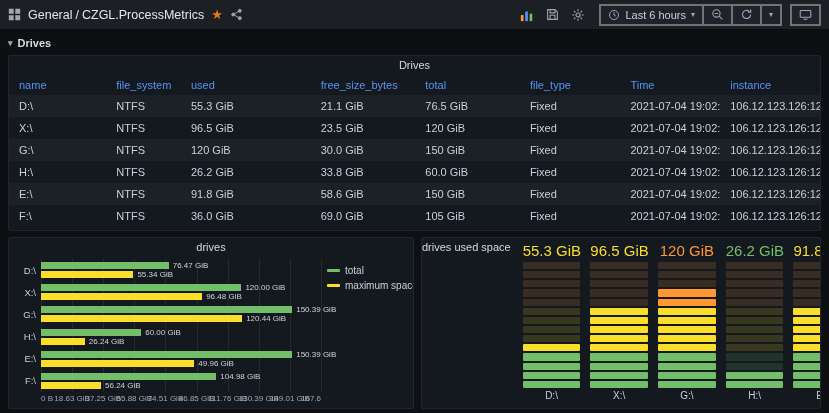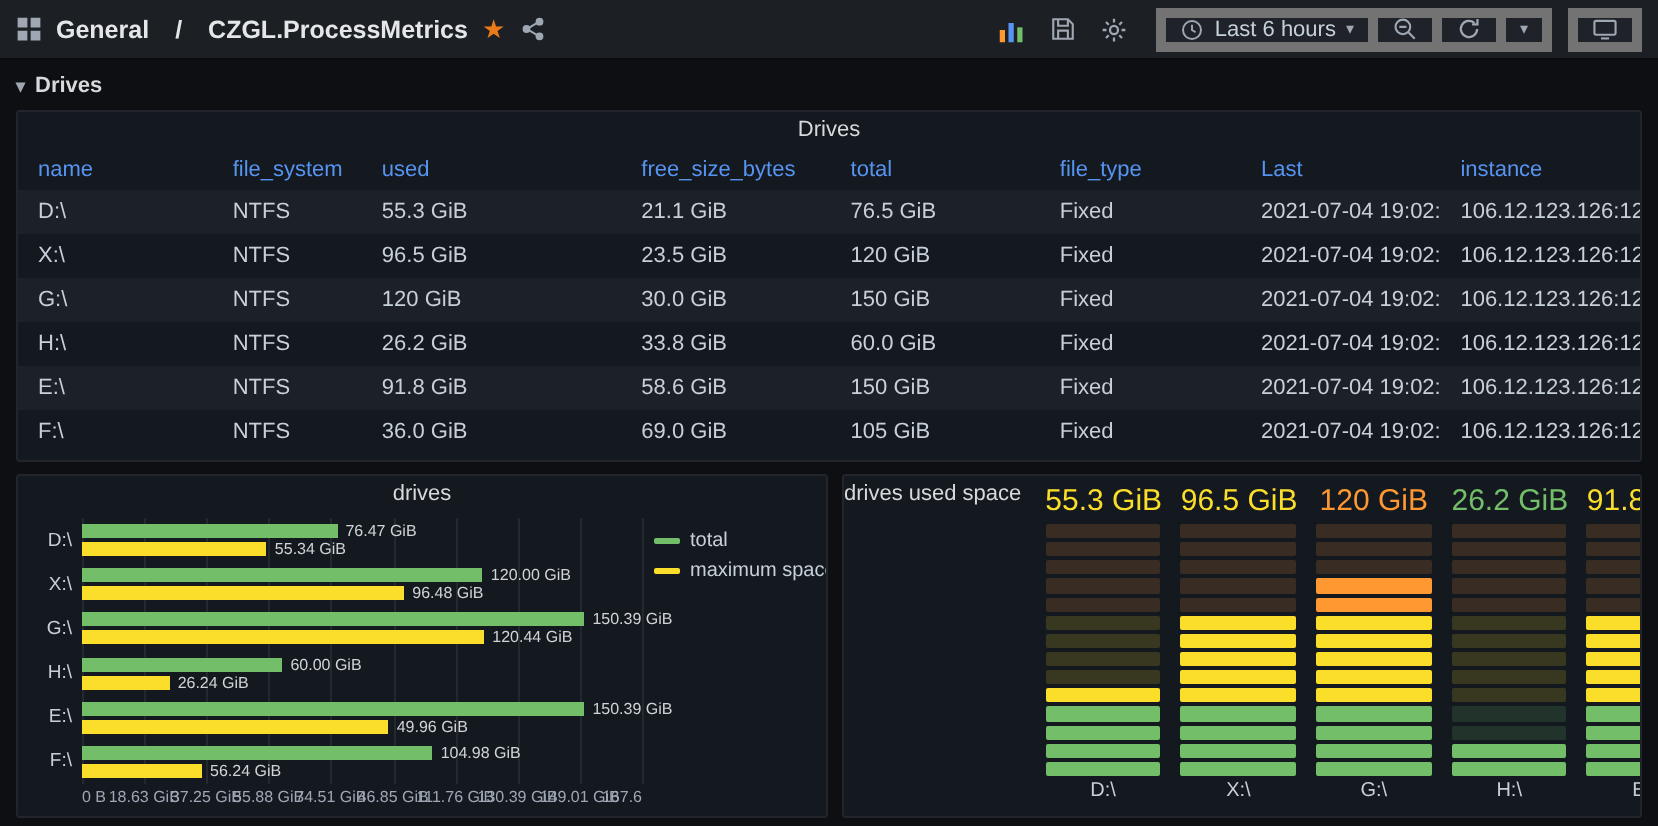--- a/index.html
+++ b/index.html
@@ -3,26 +3,26 @@
 <meta charset="utf-8">
 <style>
   *{box-sizing:border-box;margin:0;padding:0}
   html,body{width:829px;height:413px;overflow:hidden}
   body{background:#0d0f13;font-family:"Liberation Sans",sans-serif;color:#d8d9da;font-size:12px}
 
   
   .navbar{height:30px;background:#1c2025;border-bottom:1px solid #0a0b0d;display:flex;align-items:center;justify-content:space-between;padding:0 8px}
   .nav-left{display:flex;align-items:center;gap:7px}
   .nicon{color:#9fa7b3;display:flex;align-items:center}
-  .crumb{font-size:12.5px;font-weight:700;color:#e4e6e8;display:flex;gap:13px;cursor:pointer;white-space:nowrap}
+  .crumb{font-size:12.5px;font-weight:400;color:#e4e6e8;display:flex;gap:3px;cursor:pointer;white-space:nowrap}
   .star{color:#eb7b18;font-size:13px;cursor:pointer;line-height:1}
   .nav-right{display:flex;align-items:center;gap:4px}
   .icon-btn{background:none;border:none;color:#9fa7b3;display:flex;align-items:center;padding:2px 4px;cursor:pointer}
   .btn-group{display:flex;margin-left:6px}
-  .tool-btn{height:22px;background:#1f2329;border:5px solid #737373;color:#9fa7b3;display:flex;align-items:center;gap:5px;padding:0 7px;font-size:11px;cursor:pointer}
+  .tool-btn{height:22px;background:#1f2329;border:2px solid #737373;color:#9fa7b3;display:flex;align-items:center;gap:5px;padding:0 7px;font-size:11px;cursor:pointer}
   .btn-group .tool-btn + .tool-btn{border-left:none}
   .tool-btn .caret{font-size:8px;color:#9fa7b3}
   .tool-btn.single{margin-left:4px}
   .time-text{color:#c7d0d9;white-space:nowrap}
 
   
   .dash{padding:4px 8px 0}
   .row-header{height:18px;display:flex;align-items:center;gap:5px;font-size:11px;font-weight:600;color:#d8d9da;cursor:pointer;margin-bottom:3px}
   .row-caret{font-size:9px;color:#9fa7b3}
   .panel{background:#141920;border:1px solid #22262c;border-radius:2px}
@@ -175,21 +175,21 @@
           <col style="width:12.3%">
       </colgroup>
       <thead>
           <tr>
             <th>name</th>
             <th>file_system</th>
             <th>used</th>
             <th>free_size_bytes</th>
             <th>total</th>
             <th>file_type</th>
-            <th>Last</th>
+            <th>Time</th>
             <th>instance</th>
           </tr>
         </thead>
       <tbody>
           <tr>
             <td>D:\</td>
             <td>NTFS</td>
             <td>55.3 GiB</td>
             <td>21.1 GiB</td>
             <td>76.5 GiB</td>

